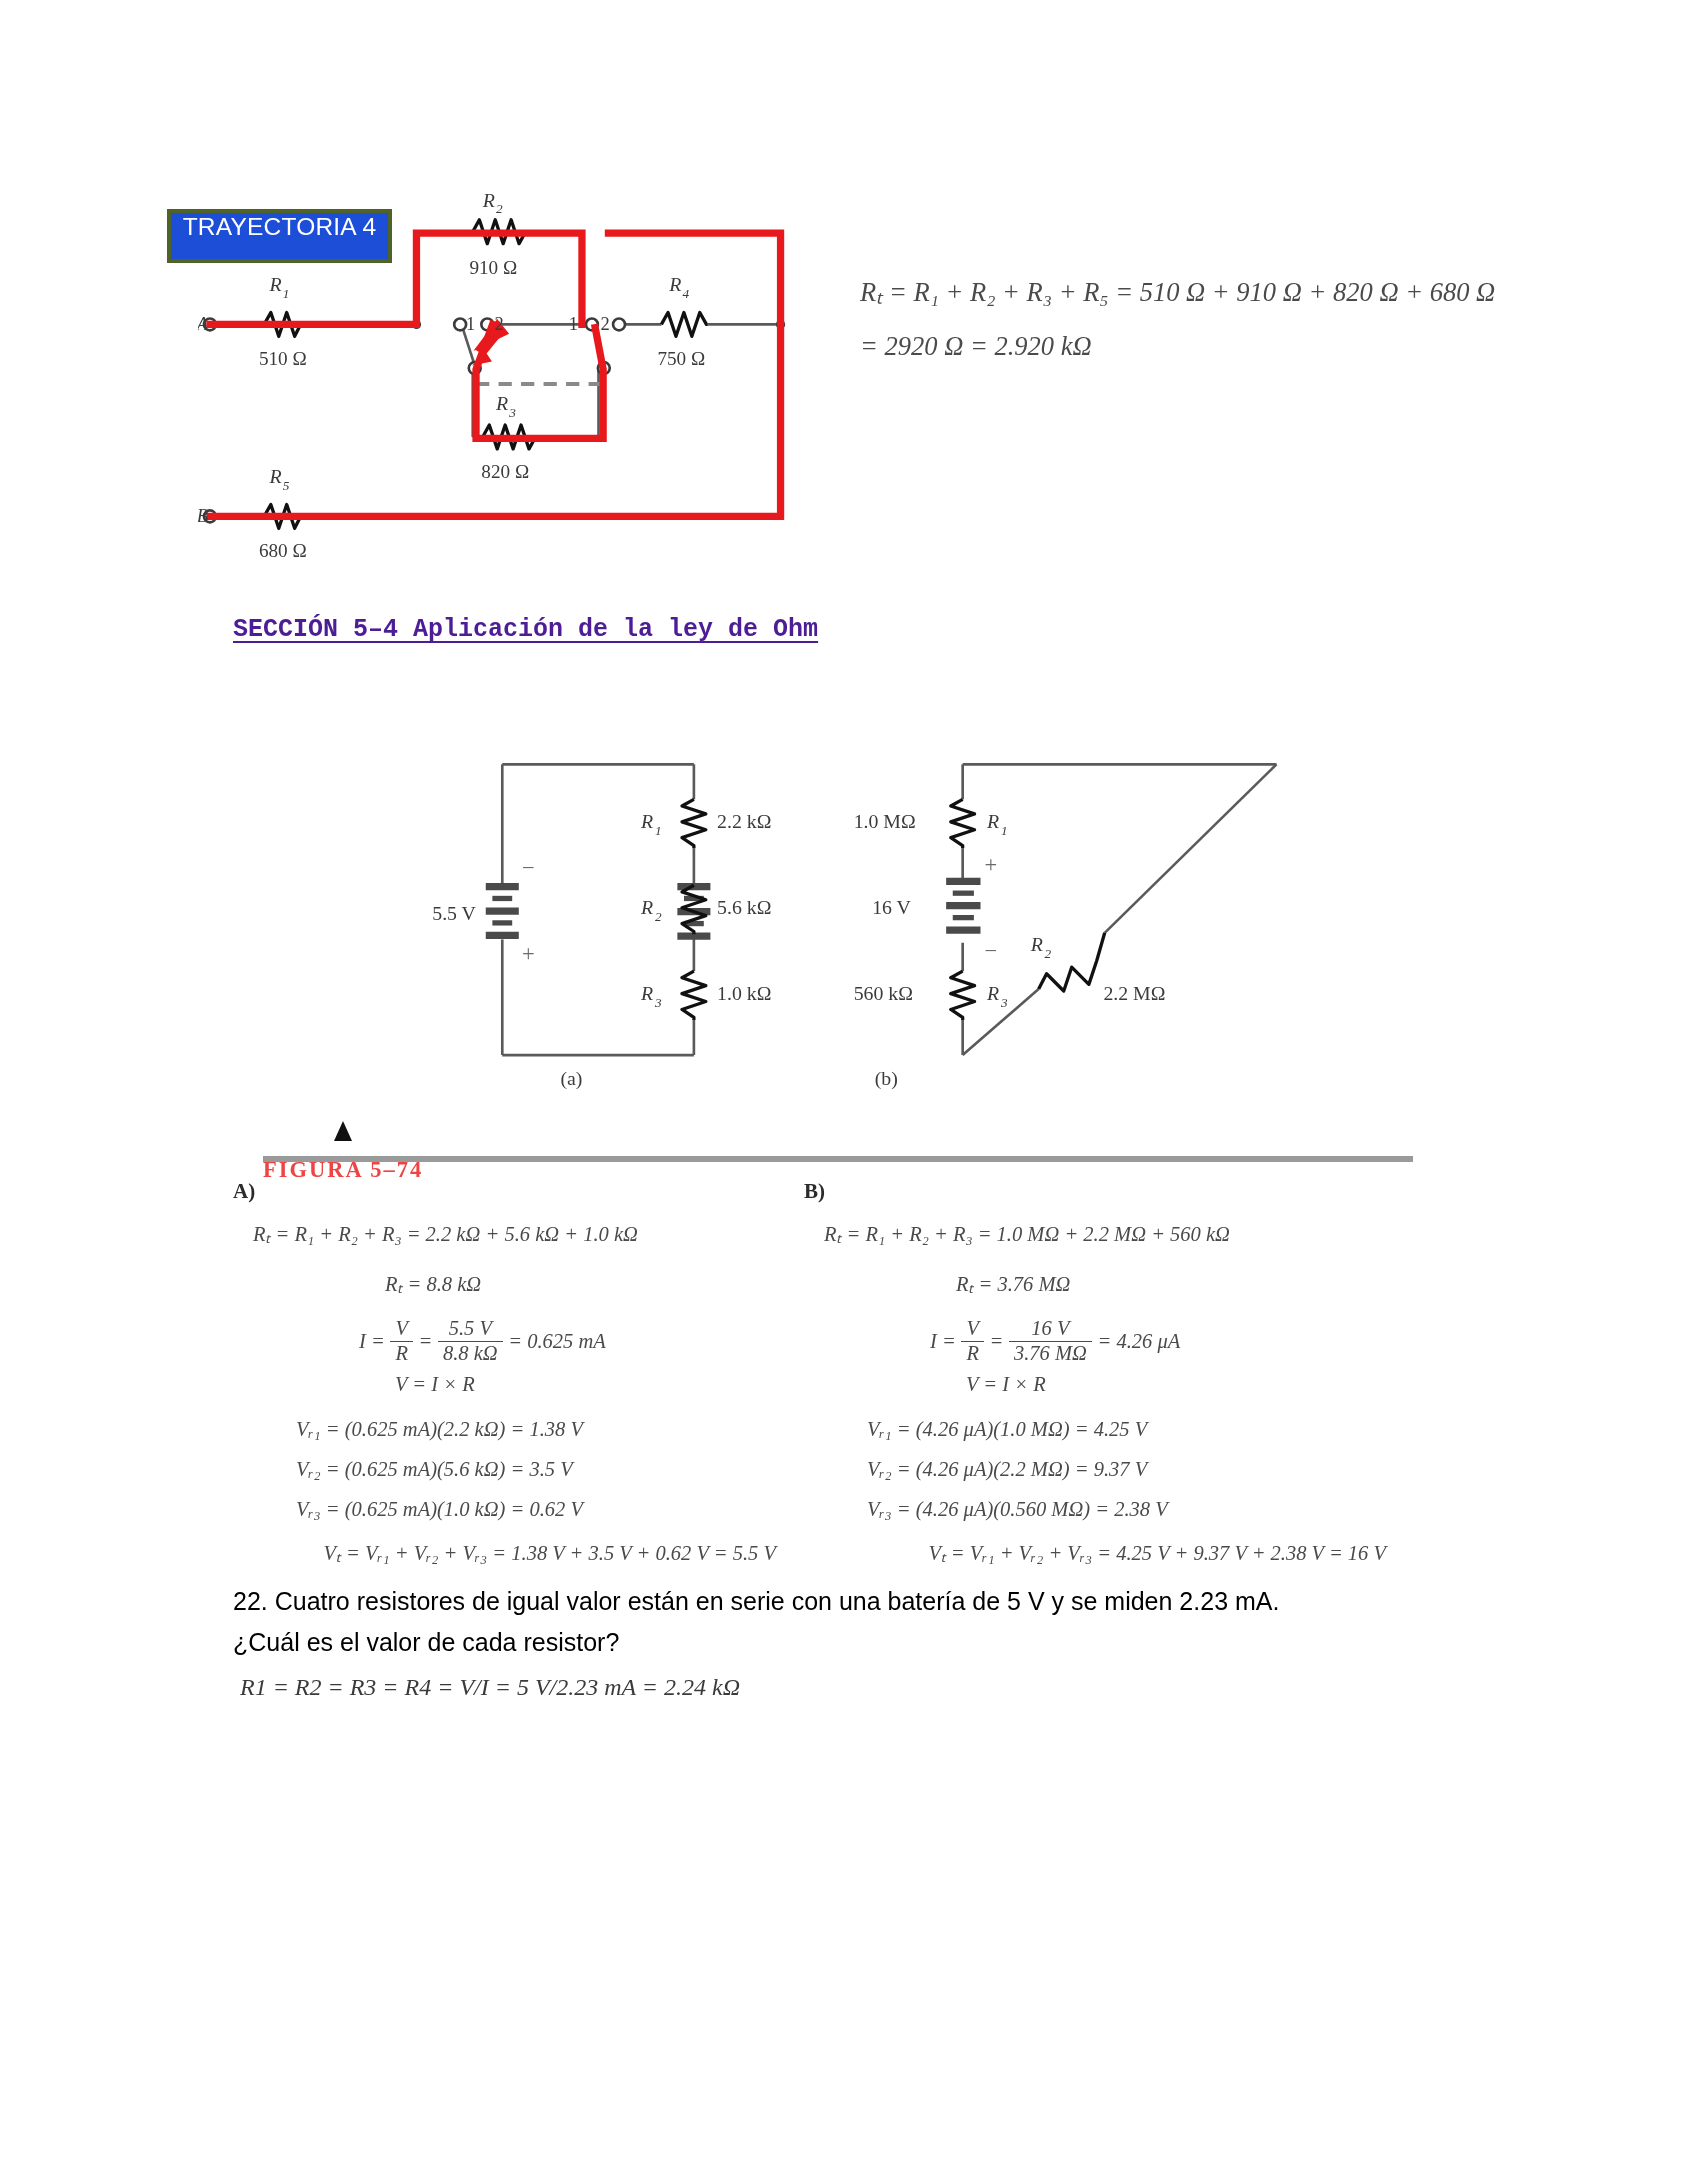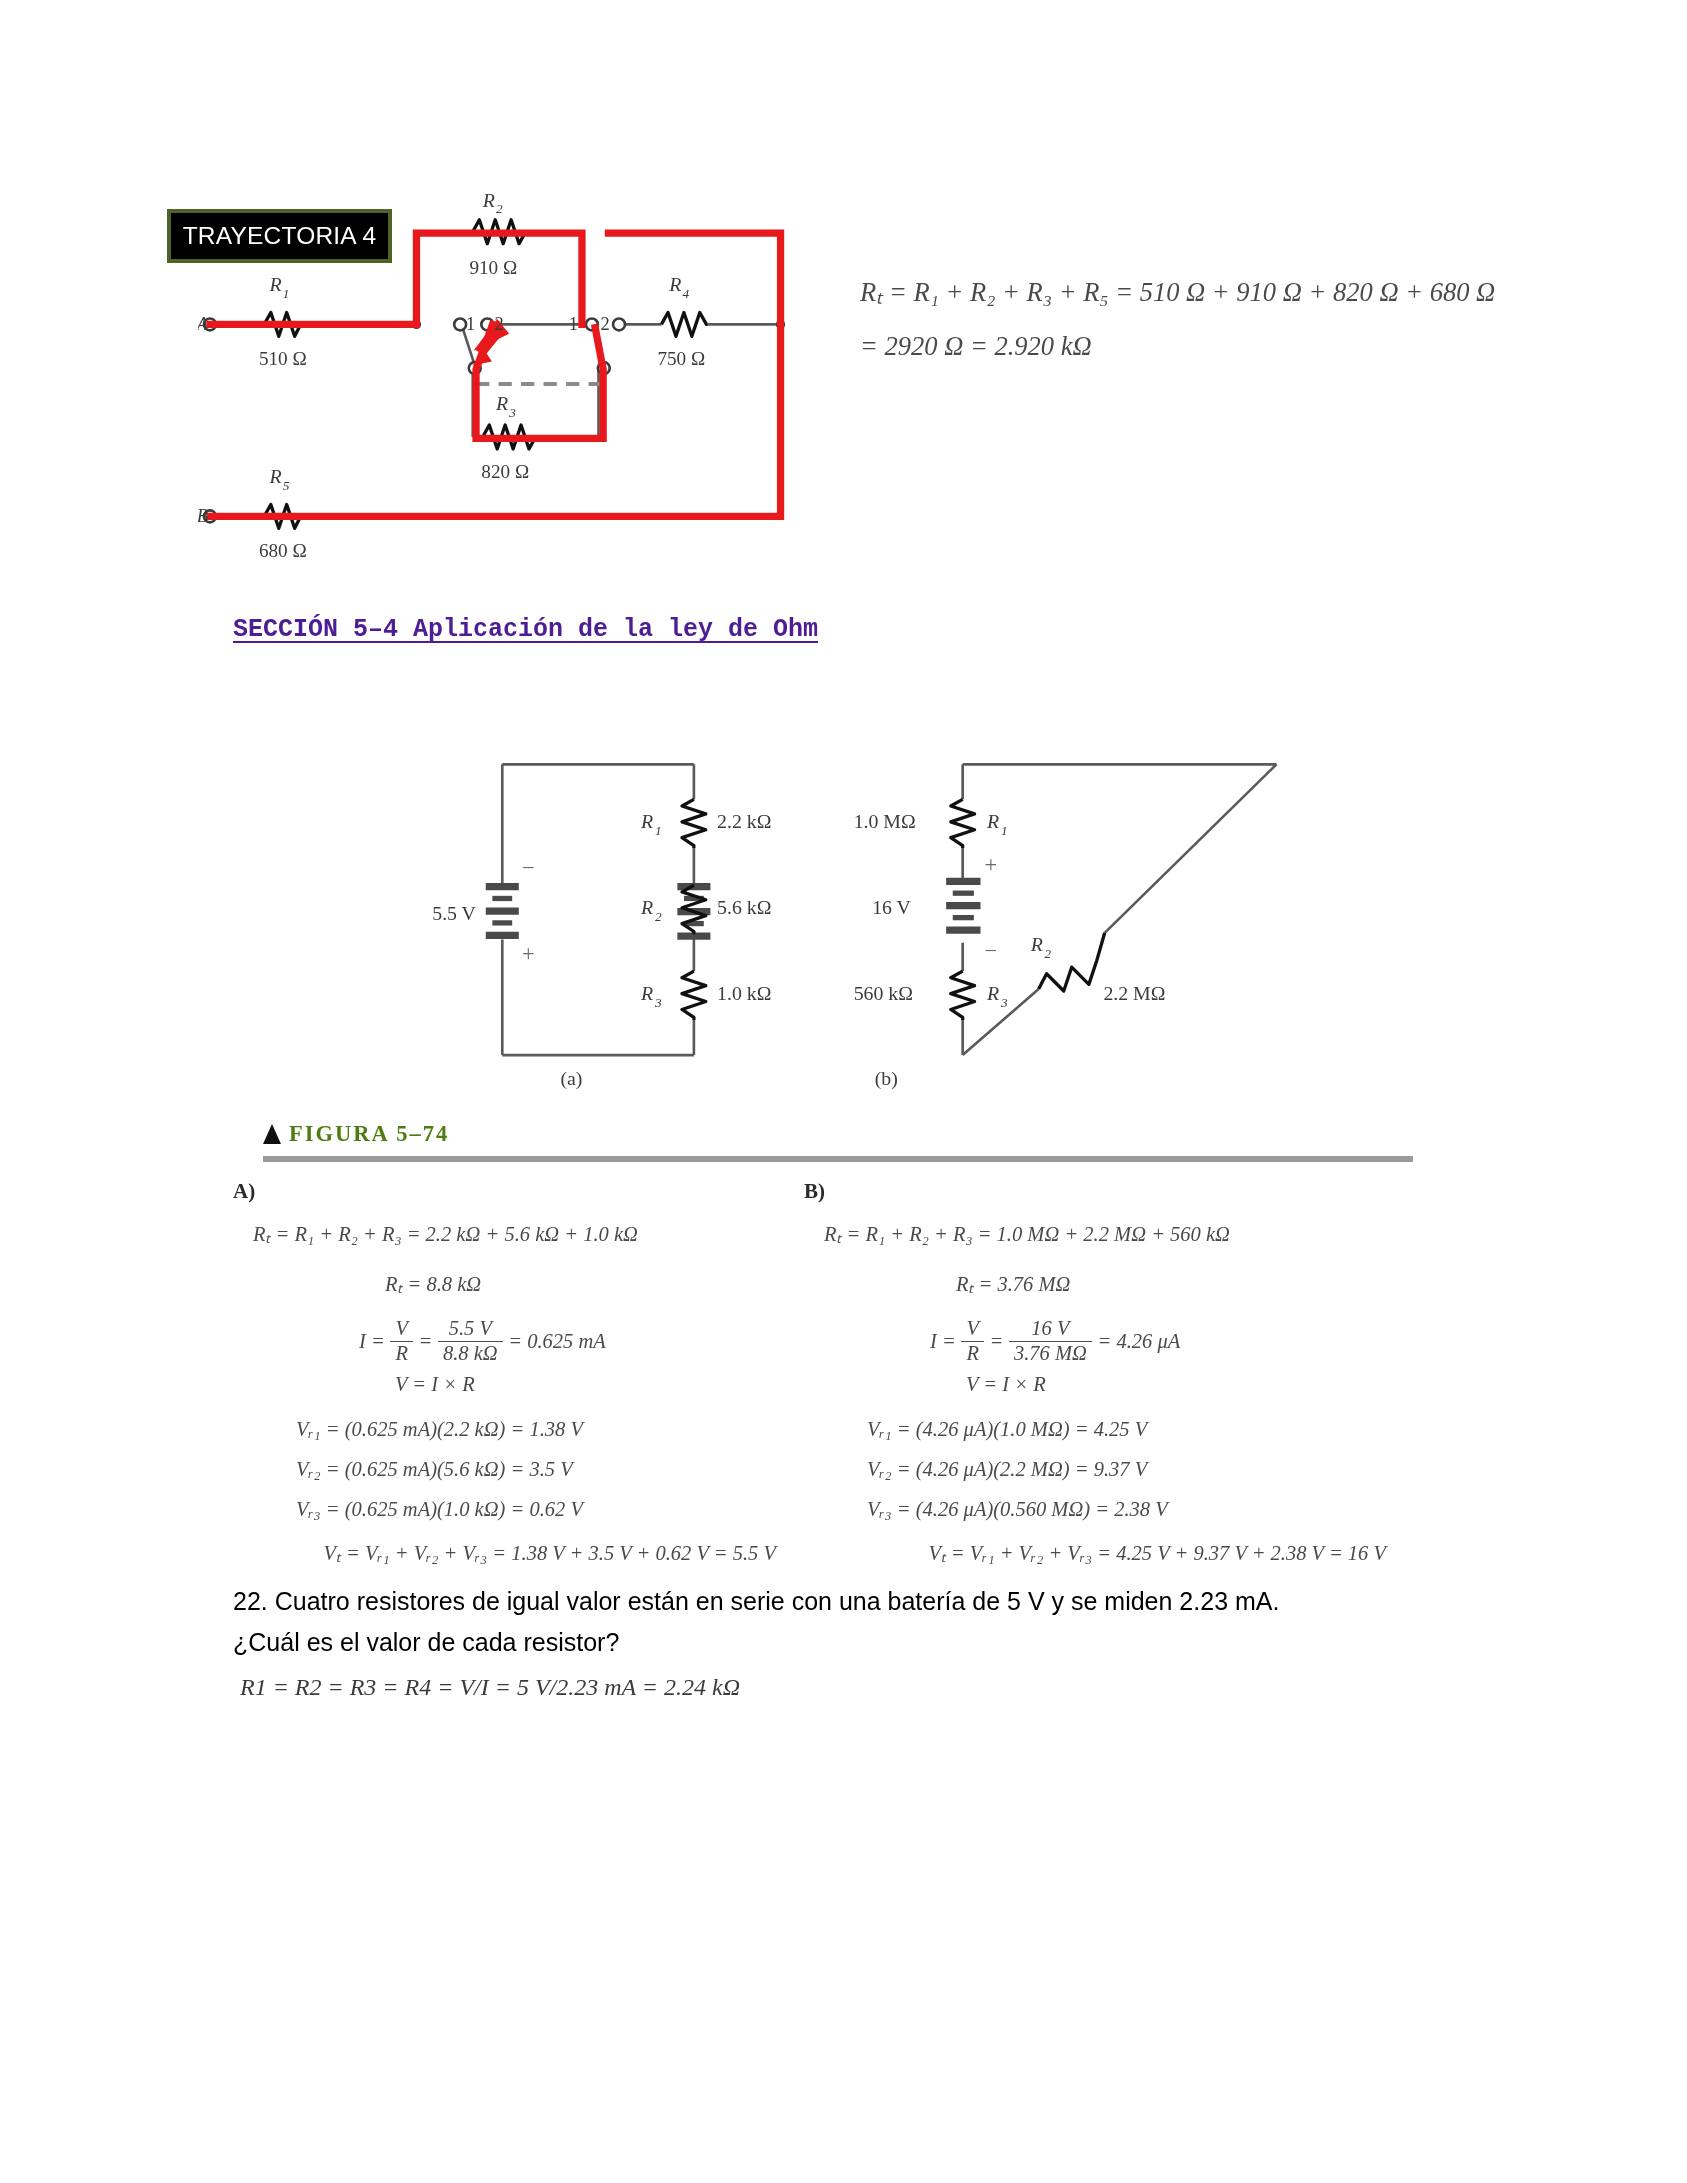--- a/index.html
+++ b/index.html
@@ -8,24 +8,24 @@
     background:#ffffff;
     font-family:"Liberation Sans", sans-serif;
     position:relative;
     overflow:hidden;
   }
   .page{position:relative;width:1687px;height:2183px;}
 
   .trayectoria-badge{
     position:absolute;left:167px;top:209px;
     width:225px;height:54px;
-    background:#000000;
+    background:#1d4ed8;
     border:4.6px solid #4F6228;
     box-sizing:border-box;
-    display:flex;align-items:center;justify-content:center;
+    display:flex;justify-content:center;
     color:#ffffff;font-size:24.5px;letter-spacing:0.2px;
     font-family:"Liberation Sans", sans-serif;
   }
 
   .svg-top{position:absolute;left:198px;top:192px;}
   .svg-figa{position:absolute;left:423px;top:728px;}
   .svg-figb{position:absolute;left:840px;top:728px;}
 
   
   .top-eq{
@@ -58,24 +58,25 @@
     position:absolute;left:233px;top:1581px;
     width:1257px;
     font-size:25px;font-weight:normal;color:#000;
     line-height:41px;
     font-family:"Liberation Sans", sans-serif;
   }
 
   
   .fig-caption{
     position:absolute;left:263px;top:1121px;
-    display:flex;align-items:center;gap:8px;
+    display:flex;align-items:center;gap:16px;
     font-family:"Liberation Serif", serif;
     font-size:22.5px;font-weight:bold;letter-spacing:2px;
-    color:#4d7c0f;
+    color:#ef4444;
+    flex-direction:column;
   }
   .tri{
     width:0;height:0;
     border-left:9.3px solid transparent;
     border-right:9.3px solid transparent;
     border-bottom:20px solid #111;
   }
   .fig-rule{
     position:absolute;left:263px;top:1156px;
     width:1150px;height:6px;background:#9a9a9a;

